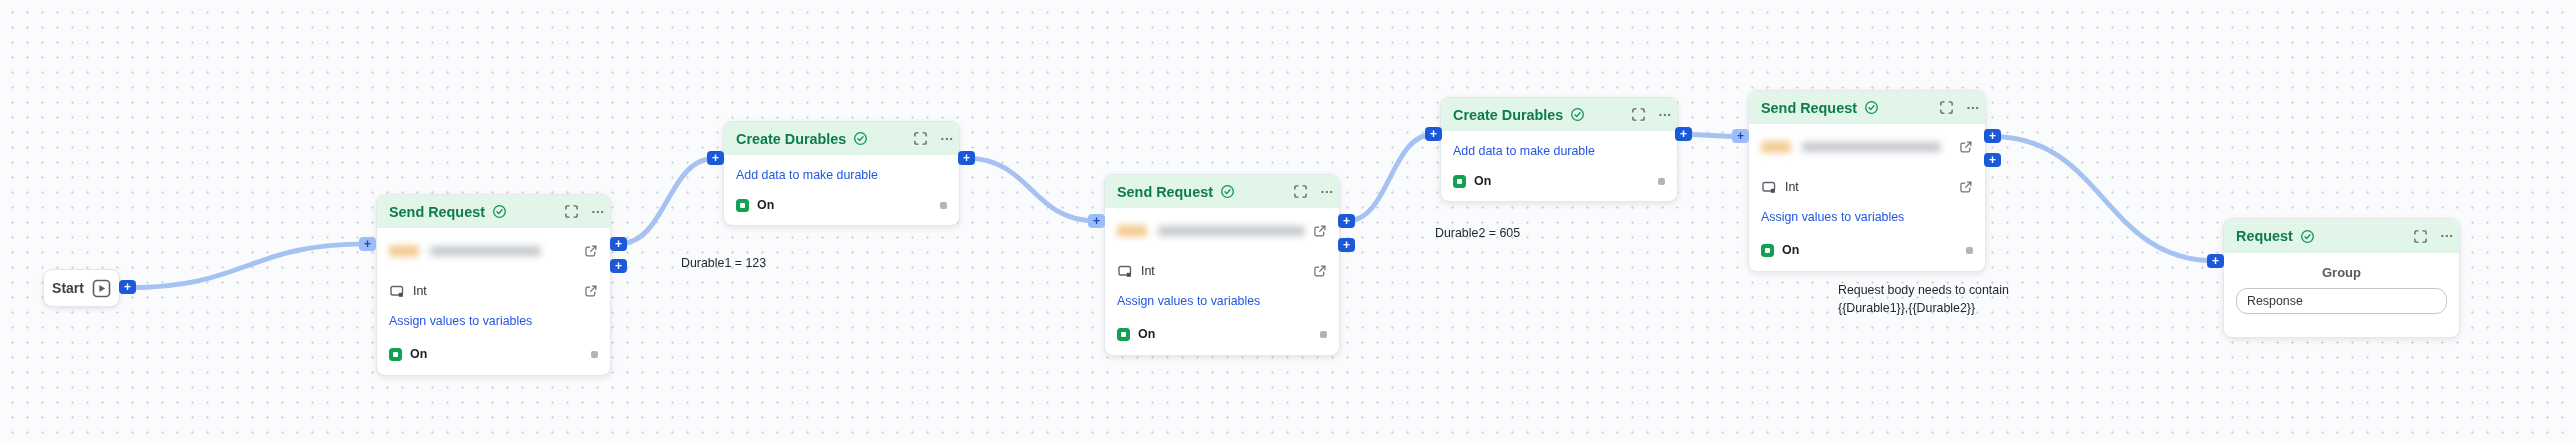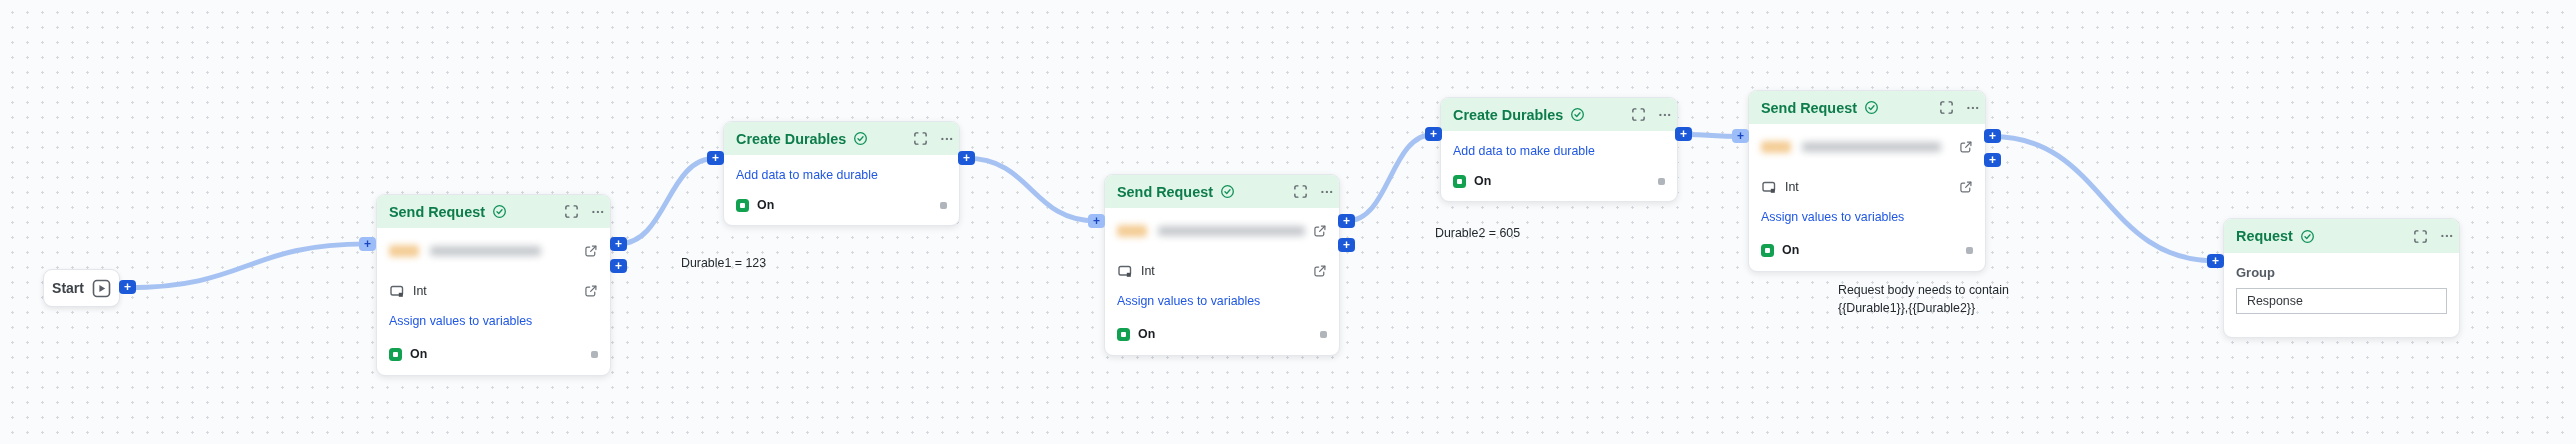--- a/index.html
+++ b/index.html
@@ -60,21 +60,21 @@
   #start-node{
     position:absolute;left:43px;top:269px;width:77px;height:38px;
     background:#fff;border:1px solid #e2e5e9;border-radius:9px;
     box-shadow:0 2px 5px rgba(22,32,48,.10);box-sizing:border-box;
     display:flex;align-items:center;justify-content:center;gap:8px;cursor:pointer;
   }
   #start-label{font-size:14px;font-weight:600;color:#3d4248;}
 
   .group-label{font-size:13px;font-weight:600;color:#555c64;}
   .terminal-input{
-    box-sizing:border-box;height:26px;border:1px solid #c2c7ce;border-radius:0;
+    box-sizing:border-box;height:26px;border:1px solid #c2c7ce;border-radius:11px;
     padding:0 10px;font-size:12.4px;color:#33373c;background:#fff;width:calc(100% - 24px);
     margin:8px 12px 0;display:block;font-family:"Liberation Sans",sans-serif;outline:none;
   }
   svg.ic{display:block;}
 </style>
 </head>
 <body>
 
 <div id="canvas">
 
@@ -344,21 +344,21 @@
           </svg>
       </span>
       <span class="hdr-spacer"></span>
       <span class="expand-icon">
         <svg class="ic" width="15" height="15" viewBox="0 0 16 16" fill="none" stroke="#5d646b" stroke-width="1.5" stroke-linecap="round">
             <path d="M2 5.2V3.6C2 2.7 2.7 2 3.6 2h1.6M10.8 2h1.6c.9 0 1.6.7 1.6 1.6v1.6M14 10.8v1.6c0 .9-.7 1.6-1.6 1.6h-1.6M5.2 14H3.6C2.7 14 2 13.3 2 12.4v-1.6"></path>
           </svg>
       </span>
       <span class="menu-ellipsis">•••</span>
     </div>
-    <div class="row" style="margin:12px 12px 0;height:15px;">
+    <div class="row" style="margin:12px 12px 0;height:15px;justify-content:center;">
       <span class="group-label">Group</span>
     </div>
     <input class="terminal-input" type="text" value="Response" style="">
   </div>
 
   <div class="annotation" style="left:681px;top:256px;">Durable1 = 123</div>
   <div class="annotation" style="left:1435px;top:226px;">Durable2 = 605</div>
   <div class="annotation multiline" style="left:1838px;top:281px;">
     <span>Request body needs to contain</span><br>
     <span>{{Durable1}},{{Durable2}}</span>

